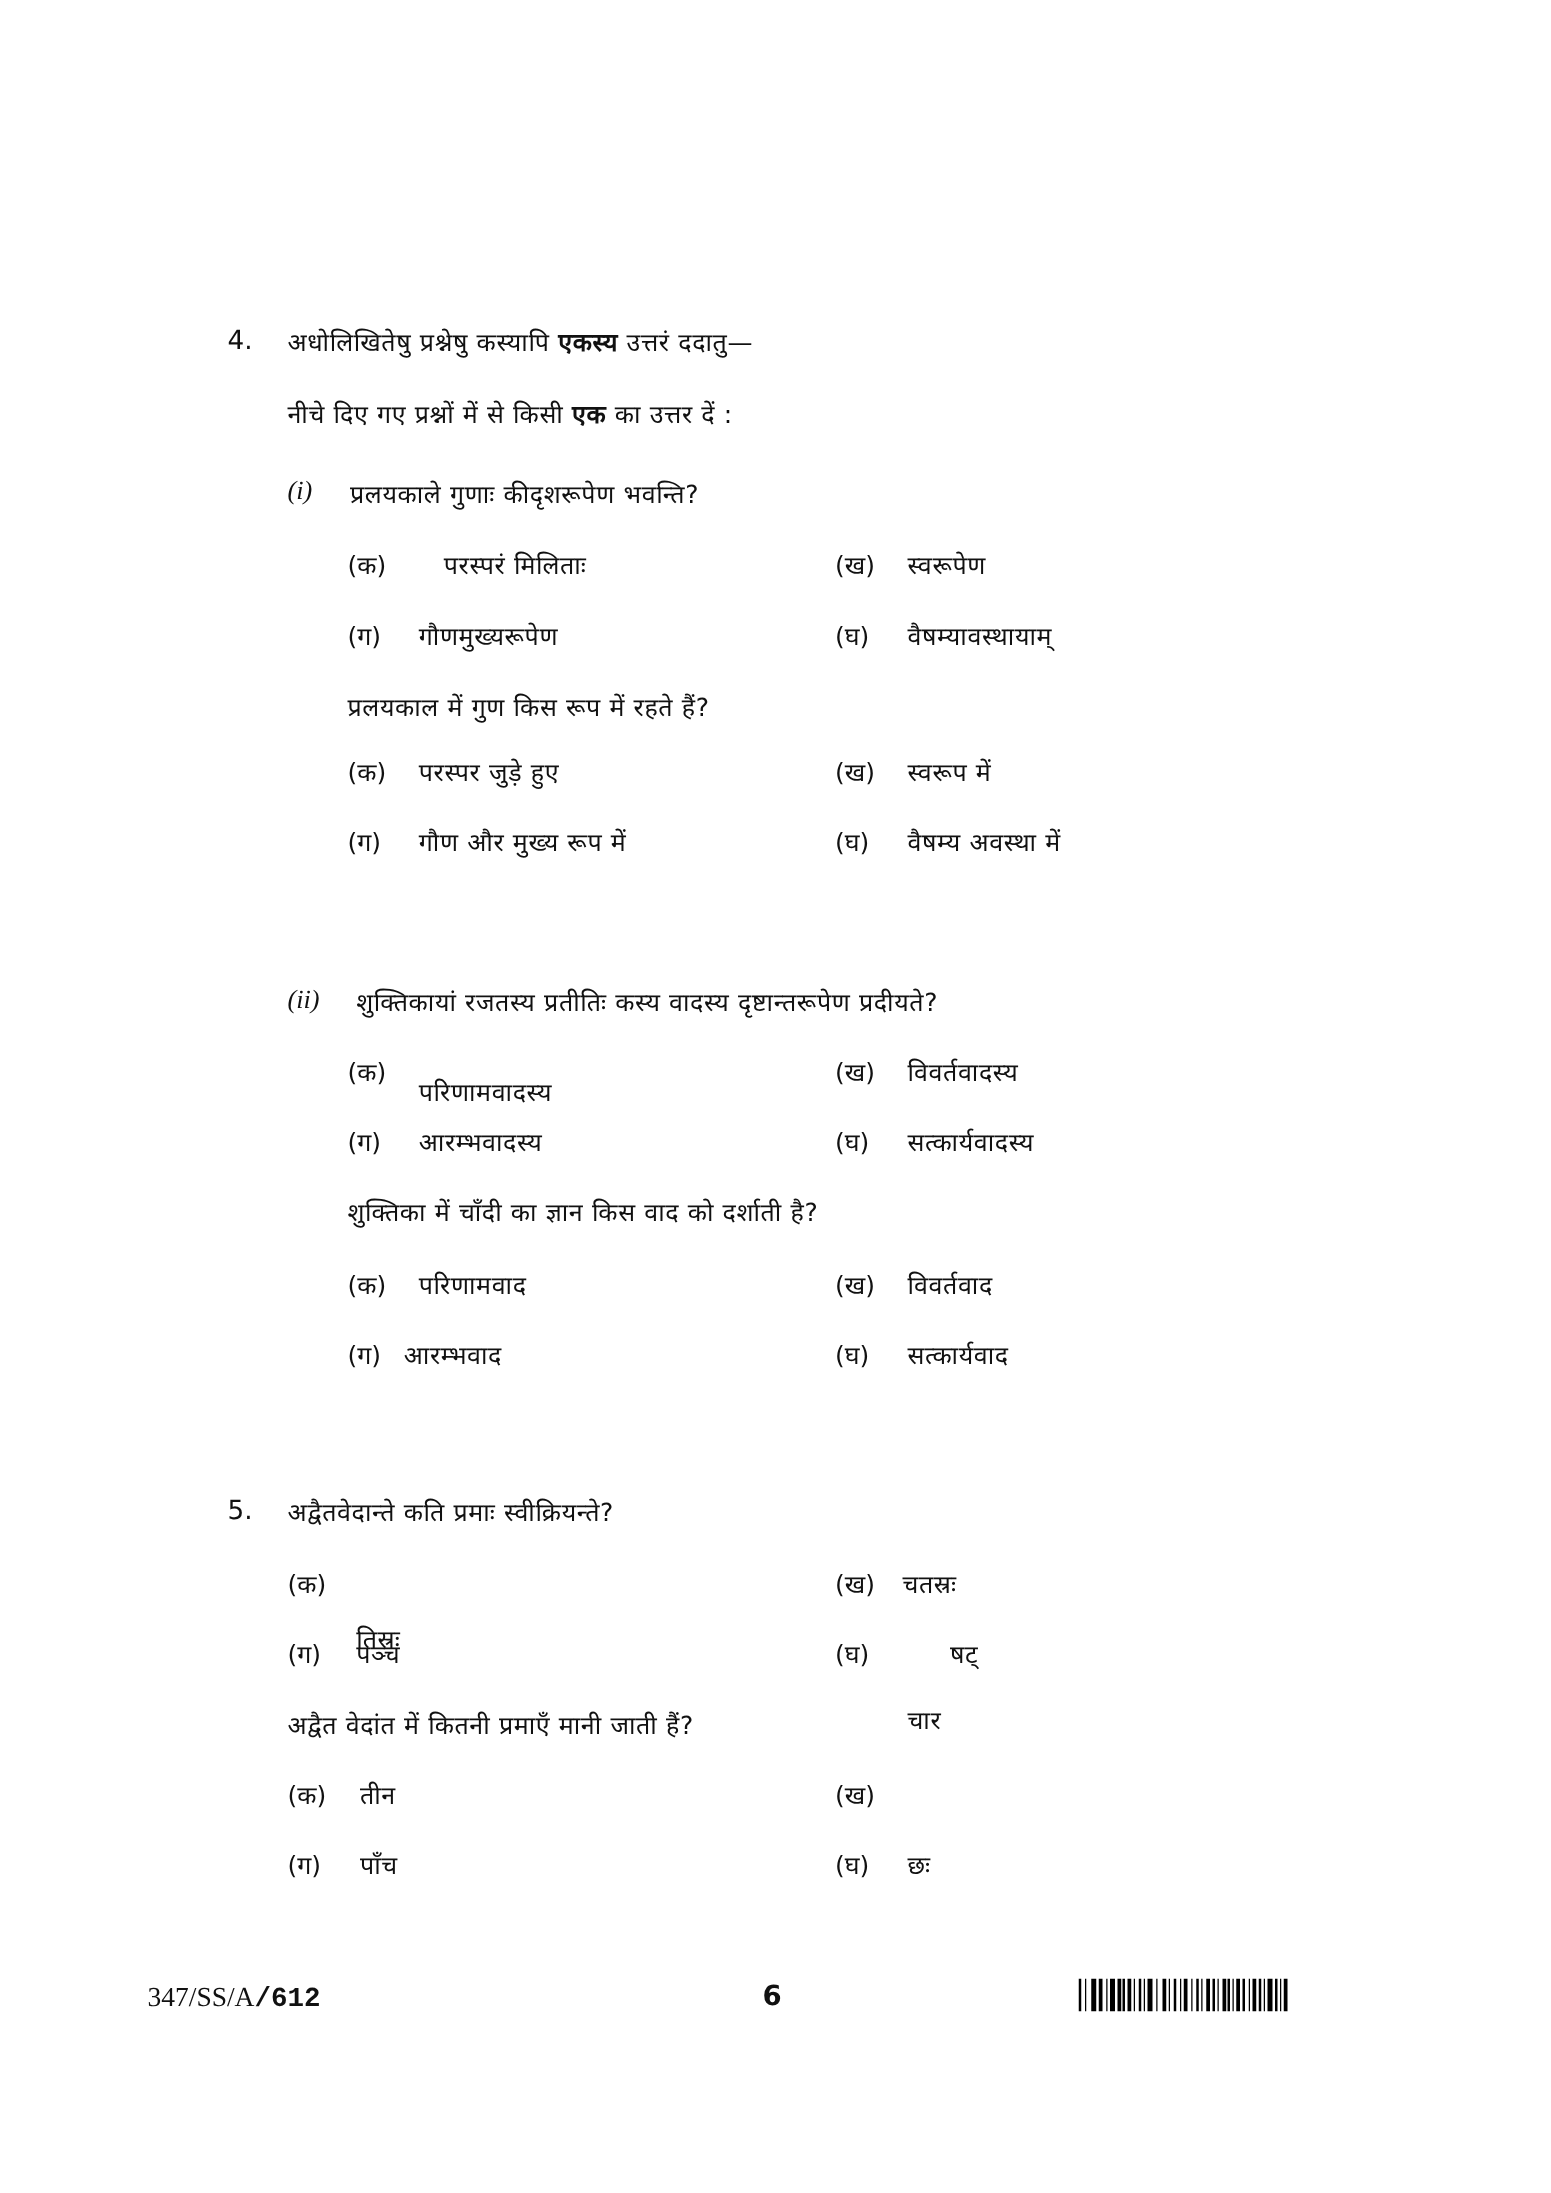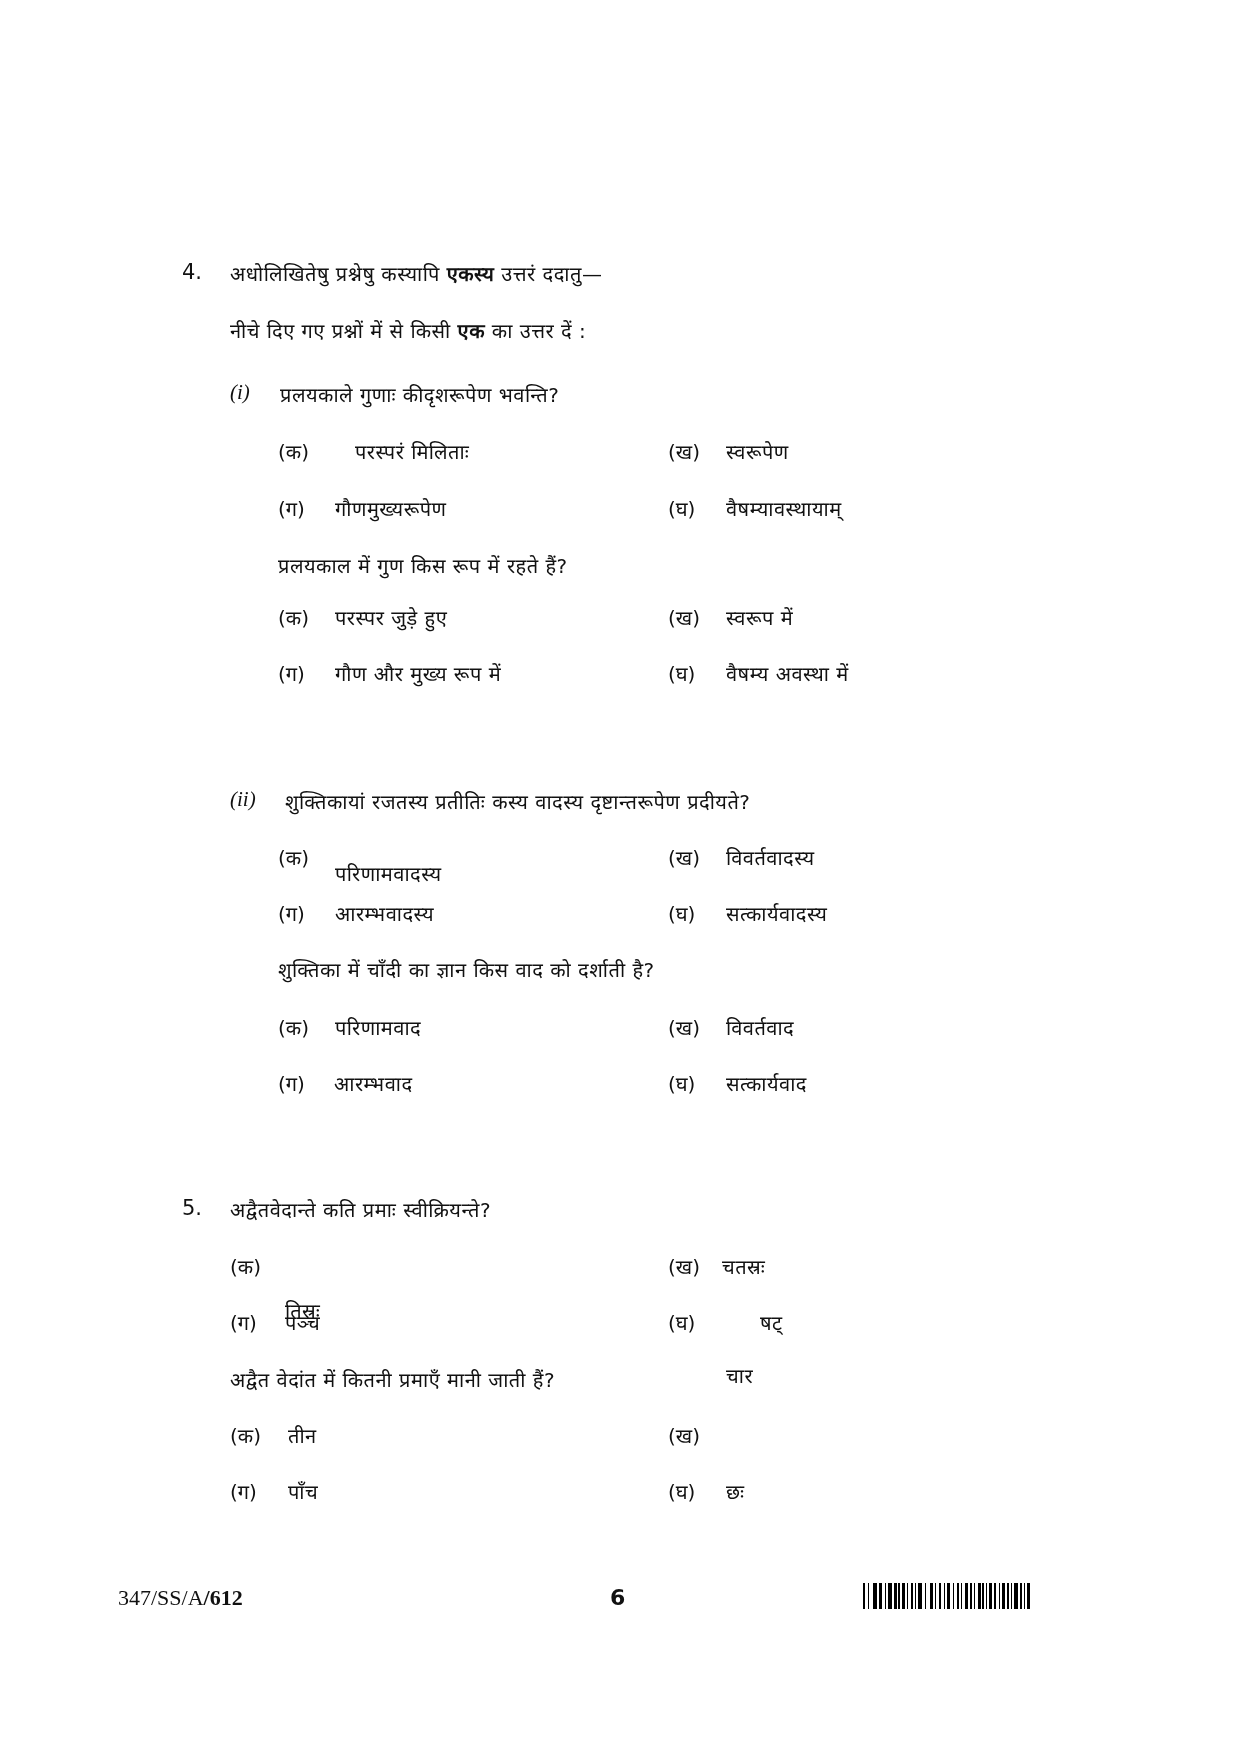--- a/index.html
+++ b/index.html
@@ -5,21 +5,21 @@
   html, body { margin: 0; padding: 0; background: #ffffff; }
   body { width: 1241px; height: 1754px; position: relative; overflow: hidden;
          font-family: "DejaVu Sans", sans-serif; color: #111; }
   .abs { position: absolute; white-space: nowrap; }
   .qnum { font-family: "DejaVu Sans", sans-serif; font-size: 21px; }
   .txt { font-size: 20px; letter-spacing: 0.5px; }
   .sub { font-family: "Liberation Serif", serif; font-style: italic; font-size: 21px; }
   .lbl { font-size: 20px; }
   b { font-weight: bold; }
   .footer-code { font-family: "Liberation Serif", serif; font-size: 22px; }
-  .footer-code .bold { font-family: Liberation Serif, serif; font-weight: bold; margin-top: 36px; }
+  .footer-code .bold { font-family: Liberation Mono, monospace; font-weight: bold; margin-top: 36px; }
   .pageno { font-family: "DejaVu Sans", sans-serif; font-weight: bold; font-size: 22px; }
   .barcode { display: flex; align-items: stretch; height: 26px; }
   .barcode span { display: block; background: #000; height: 100%; }
 </style>
 </head>
 <body>
 
 <div class="abs qnum" style="left:182px; top:260px;">4.</div>
 <div class="abs txt" style="left:230px; top:260px;"><span>अधोलिखितेषु प्रश्नेषु कस्यापि </span><b>एकस्य</b><span> उत्तरं ददातु—</span></div>
 <div class="abs txt" style="left:230px; top:317px;"><span>नीचे दिए गए प्रश्नों में से किसी </span><b>एक</b><span> का उत्तर दें :</span></div>
@@ -59,21 +59,21 @@
 <div class="abs lbl" style="left:668px; top:900px;">(घ)</div>
 <div class="abs txt" style="left:726px; top:900px;">सत्कार्यवादस्य</div>
 
 <div class="abs txt" style="left:278px; top:956px;text-align:center;">शुक्तिका में चाँदी का ज्ञान किस वाद को दर्शाती है?</div>
 
 <div class="abs lbl" style="left:278px; top:1014px;">(क)</div>
 <div class="abs txt" style="left:335px; top:1014px;">परिणामवाद</div>
 <div class="abs lbl" style="left:668px; top:1014px;">(ख)</div>
 <div class="abs txt" style="left:726px; top:1014px;">विवर्तवाद</div>
 <div class="abs lbl" style="left:278px; top:1070px;">(ग)</div>
-<div class="abs txt" style="left:334px; top:1070px;">आरम्भवाद</div>
+<div class="abs txt" style="left:323px; top:1070px;">आरम्भवाद</div>
 <div class="abs lbl" style="left:668px; top:1070px;">(घ)</div>
 <div class="abs txt" style="left:726px; top:1070px;">सत्कार्यवाद</div>
 
 <div class="abs qnum" style="left:182px; top:1196px;">5.</div>
 <div class="abs txt" style="left:230px; top:1196px;">अद्वैतवेदान्ते कति प्रमाः स्वीक्रियन्ते?</div>
 
 <div class="abs lbl" style="left:230px; top:1253px;">(क)</div>
 <div class="abs txt" style="left:285px; top:1253px;margin-top:44px;">तिस्रः</div>
 <div class="abs lbl" style="left:668px; top:1253px;">(ख)</div>
 <div class="abs txt" style="left:722px; top:1253px;">चतस्रः</div>

